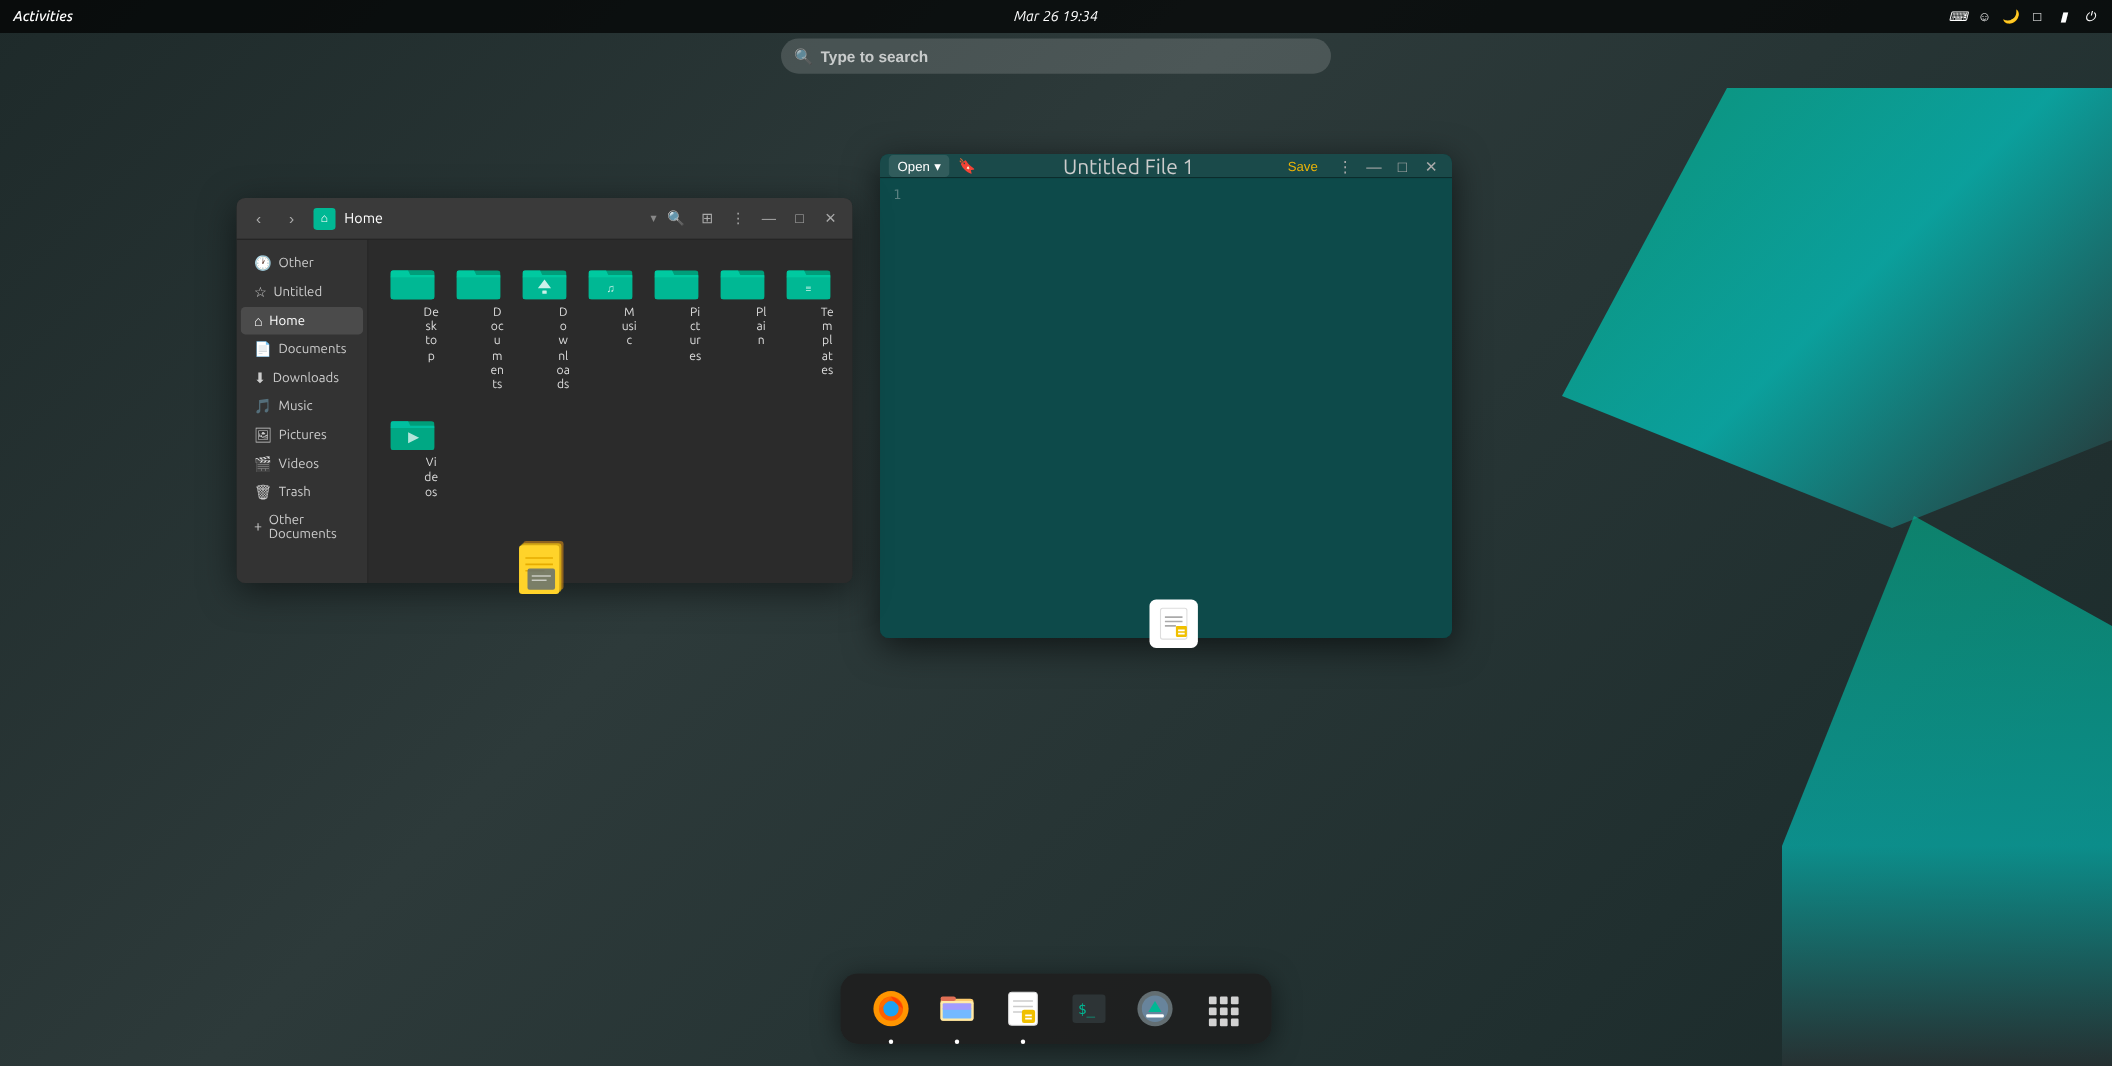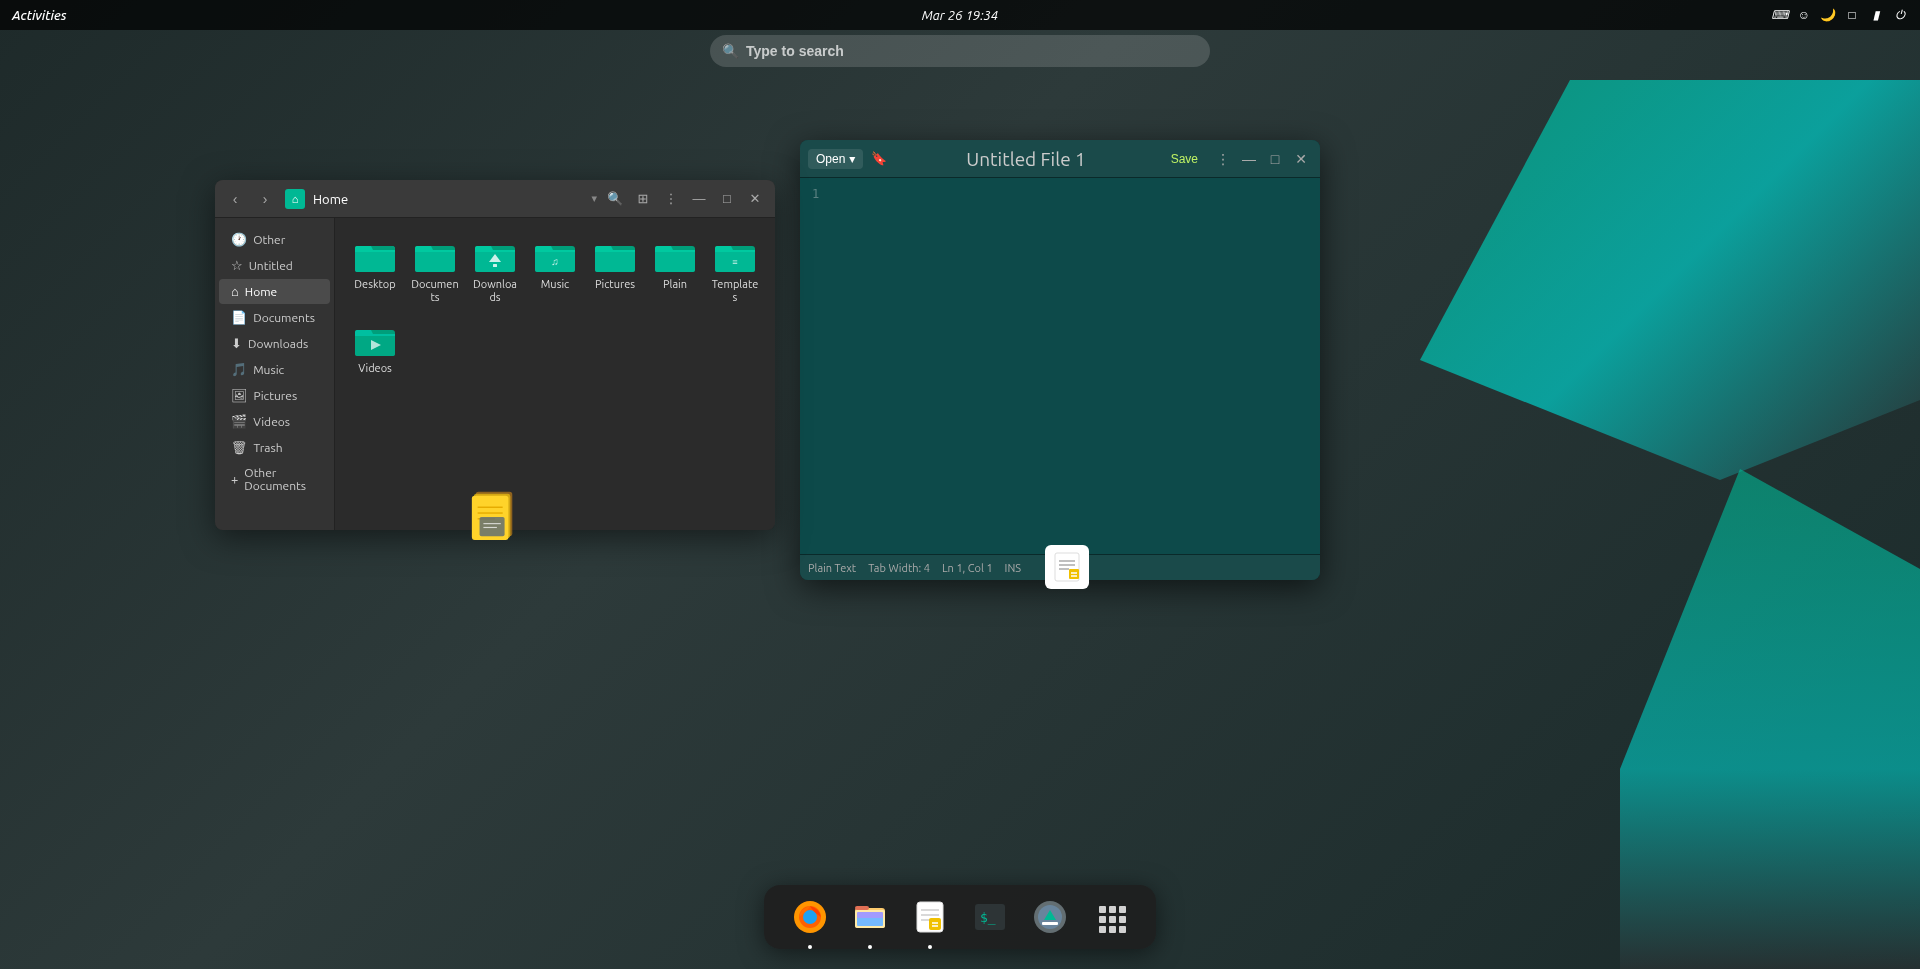--- a/index.html
+++ b/index.html
@@ -216,37 +216,38 @@
       display: flex; align-items: center; justify-content: center;
       position: relative;
     }
     .folder-svg { width: 40px; height: 36px; }
     .fm-folder-name {
       color: #ddd;
       font-size: 11px;
       text-align: center;
       line-height: 1.2;
       word-break: break-word;
+      margin-left: 34px;
     }
 
     
     .text-editor {
       position: absolute;
       top: 140px; left: 800px;
       width: 520px; height: 440px;
       background: #0a3d3d;
       border-radius: 8px;
       box-shadow: 0 8px 32px rgba(0,0,0,0.6);
       display: flex;
       flex-direction: column;
       z-index: 45;
       overflow: hidden;
     }
     .te-titlebar {
-      height: 38px;
+      height: 22px;
       background: #1a4a4a;
       display: flex;
       align-items: center;
       padding: 0 8px;
       gap: 6px;
       border-bottom: 1px solid #0a2a2a;
     }
     .te-open-btn {
       display: flex; align-items: center; gap: 4px;
       background: rgba(255,255,255,0.1);
@@ -254,21 +255,21 @@
       border-radius: 4px;
       color: #fff;
       font-size: 12px;
       padding: 3px 8px;
       cursor: pointer;
     }
     .te-save-btn {
       margin-left: auto;
       background: transparent;
       border: none;
-      color: #bef264;
+      color: #eab308;
       font-size: 12px;
       padding: 3px 8px;
       cursor: pointer;
     }
     .te-title {
       flex: 1;
       text-align: center;
       color: #ccc;
       font-size: 19px;
     }
@@ -387,26 +388,20 @@
     <div class="te-win-btns">
       <button class="te-win-btn">⋮</button>
       <button class="te-win-btn">—</button>
       <button class="te-win-btn">□</button>
       <button class="te-win-btn">✕</button>
     </div>
   </div>
   <div class="te-content">
     <span class="te-line-num">1</span>
   </div>
-  <div class="te-statusbar">
-    <span>Plain Text</span>
-    <span>Tab Width: 4</span>
-    <span>Ln 1, Col 1</span>
-    <span>INS</span>
-  </div>
 </div>
 
 <div style="position:absolute;bottom:380px;left:1045px;width:44px;height:44px;z-index:47;background:white;border-radius:6px;display:flex;align-items:center;justify-content:center;">
   <svg width="32" height="32" viewBox="0 0 32 32">
     <rect x="4" y="2" width="24" height="28" rx="2" fill="#fff" stroke="#ddd"></rect>
     <line x1="8" y1="10" x2="24" y2="10" stroke="#aaa" stroke-width="1.5"></line>
     <line x1="8" y1="14" x2="24" y2="14" stroke="#aaa" stroke-width="1.5"></line>
     <line x1="8" y1="18" x2="18" y2="18" stroke="#aaa" stroke-width="1.5"></line>
     <rect x="18" y="18" width="10" height="10" rx="1" fill="#f0c000"></rect>
     <line x1="20" y1="22" x2="26" y2="22" stroke="#fff" stroke-width="1.5"></line>

